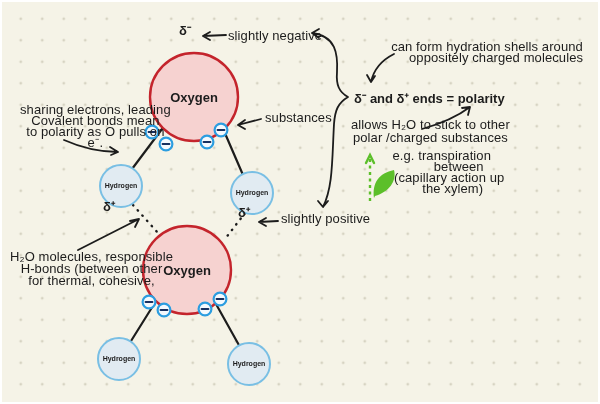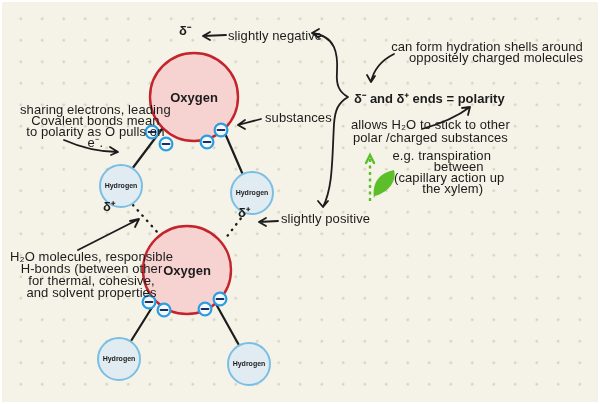--- a/index.html
+++ b/index.html
@@ -142,21 +142,20 @@
   </div>
 
   <div class="delta" style="left:101px; top:198px;">δ⁺</div>
   <div class="delta" style="left:236px; top:204px;">δ⁺</div>
   <div class="note" style="left:279px; top:211px;">slightly positive</div>
 
   <div class="note" style="left:8px; top:249px; line-height:12px;">
     <div>H₂O molecules, responsible</div>
     <div>H-bonds (between other</div>
     <div>for thermal, cohesive,</div>
-    <div>and solvent properties</div>
   </div>
 
   <div class="atom-label oxygen-label" style="left:147px; top:88px;">Oxygen</div>
   <div class="atom-label oxygen-label" style="left:140px; top:261px;">Oxygen</div>
   <div class="atom-label hydrogen-label" style="left:97px;  top:180px;">Hydrogen</div>
   <div class="atom-label hydrogen-label" style="left:228px; top:187px;">Hydrogen</div>
   <div class="atom-label hydrogen-label" style="left:95px;  top:353px;">Hydrogen</div>
   <div class="atom-label hydrogen-label" style="left:225px; top:358px;">Hydrogen</div>
 
 </div>

